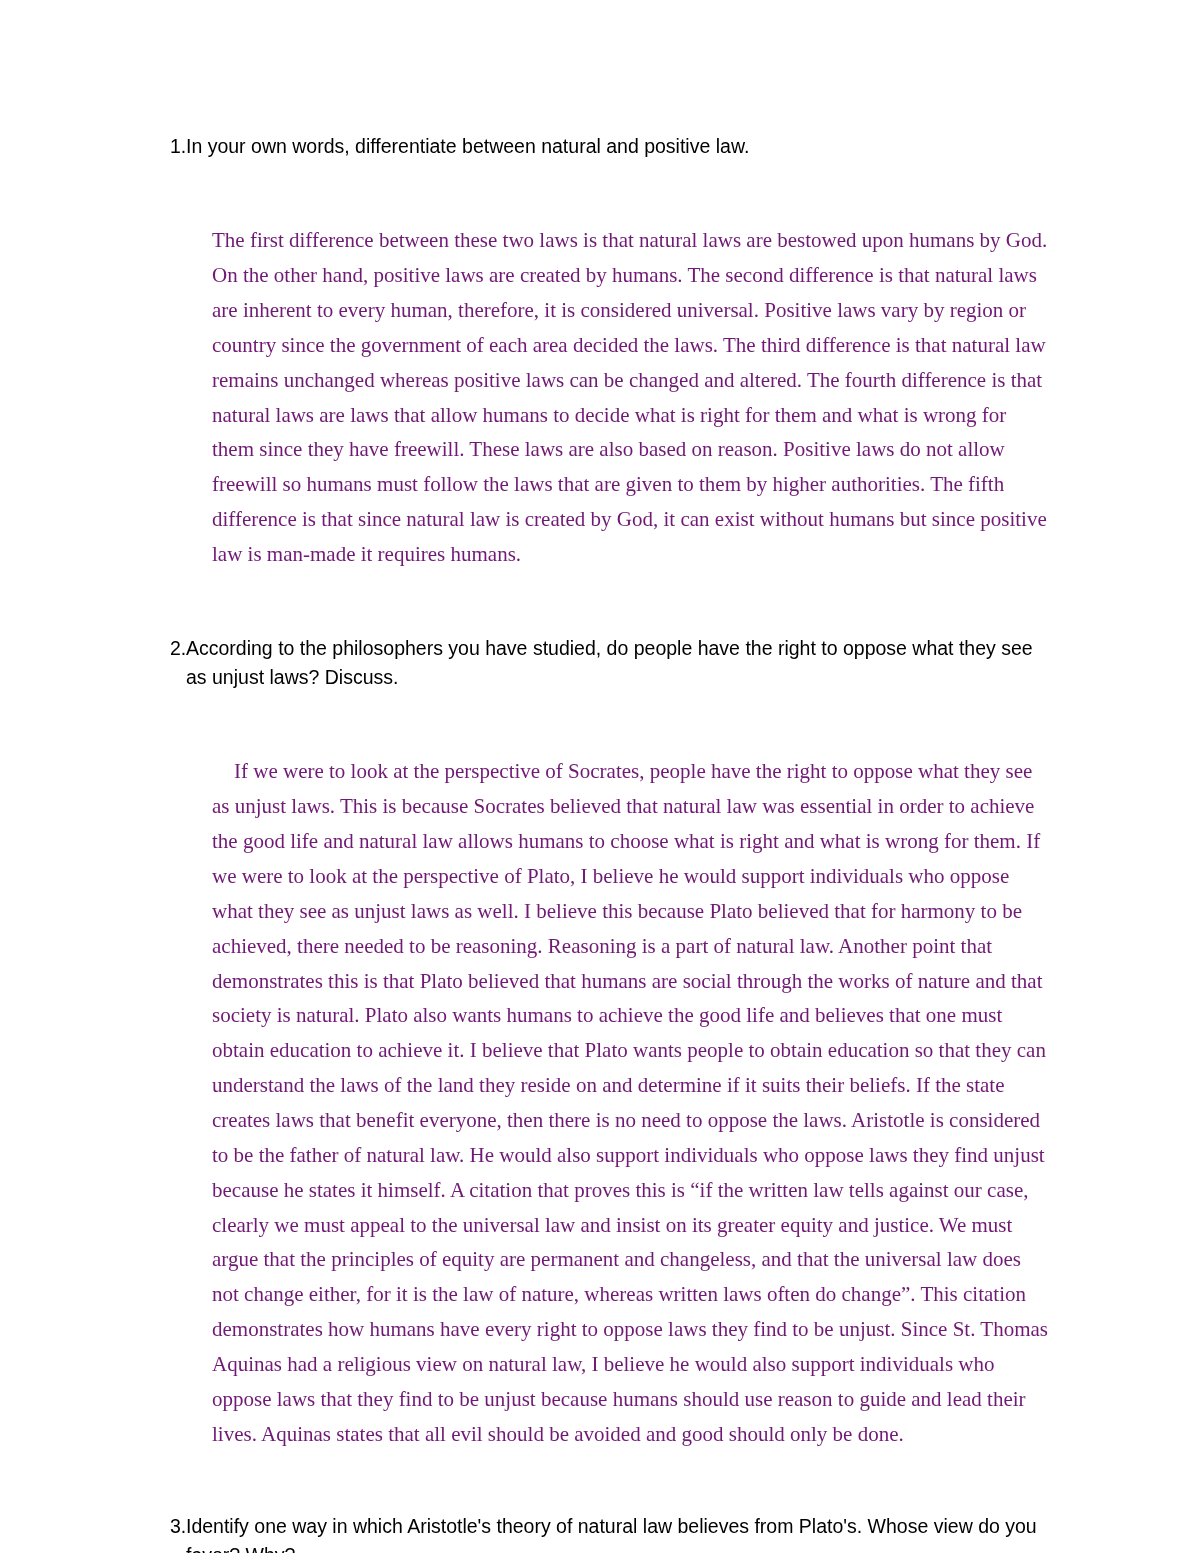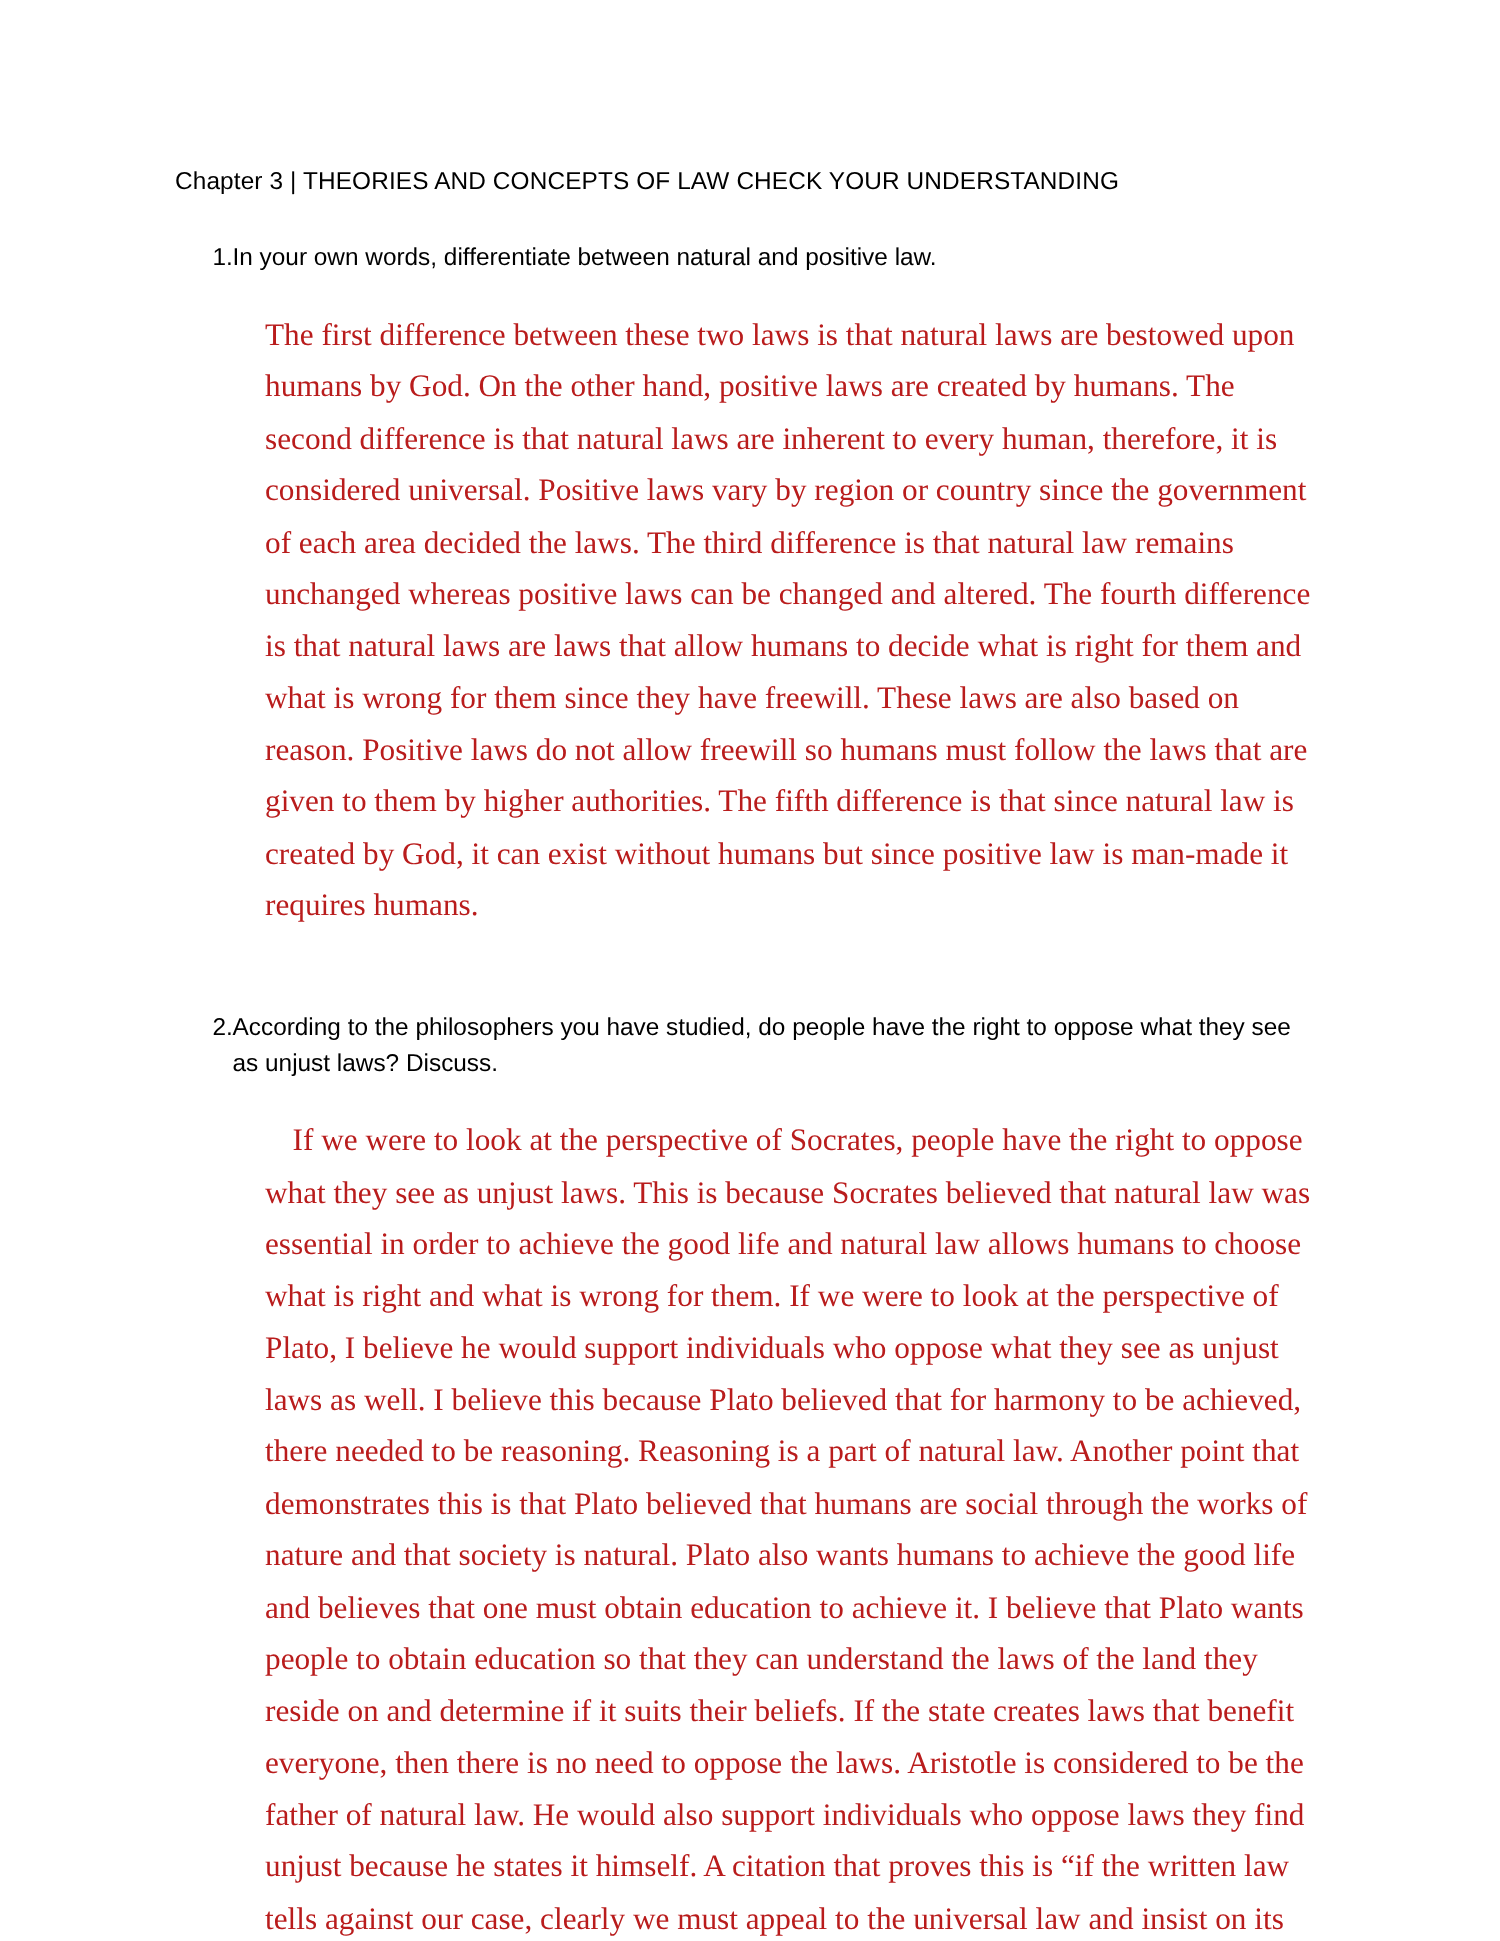--- a/index.html
+++ b/index.html
@@ -47,41 +47,41 @@
   .qtext {
     font-family: "Liberation Sans", sans-serif;
     font-size: 19.5px;
     color: #000000;
     line-height: 1.5;
     flex: 1 1 auto;
     padding-left: 4px;
   }
   .answer {
     font-family: "Liberation Serif", serif;
-    font-size: 25px;
-    color: #b91c1c;
+    font-size: 21px;
+    color: #701a75;
     line-height: 1.66;
     text-align: left;
     margin-left: 72px;
     width: 838px;
+    margin-top: 36px;
   }
   .gap-a { height: 26px; }
   .gap-b { height: 62px; }
   .gap-c { height: 60px; }
   .indent-first {
     text-indent: 22px;
   }
 </style>
 </head>
 <body>
 
 <div class="page">
   <div class="content">
 
-    <div class="doc-title">Chapter 3 | THEORIES AND CONCEPTS OF LAW CHECK YOUR UNDERSTANDING</div>
 
     <div class="qitem">
       <div class="qnum">1.</div>
       <div class="qtext">In your own words, differentiate between natural and positive law.</div>
     </div>
 
     <div class="gap-a"></div>
 
     <div class="answer">The first difference between these two laws is that natural laws are bestowed upon humans by God. On the other hand, positive laws are created by humans. The second difference is that natural laws are inherent to every human, therefore, it is considered universal. Positive laws vary by region or country since the government of each area decided the laws. The third difference is that natural law remains unchanged whereas positive laws can be changed and altered. The fourth difference is that natural laws are laws that allow humans to decide what is right for them and what is wrong for them since they have freewill. These laws are also based on reason. Positive laws do not allow freewill so humans must follow the laws that are given to them by higher authorities. The fifth difference is that since natural law is created by God, it can exist without humans but since positive law is man-made it requires humans.</div>
 

